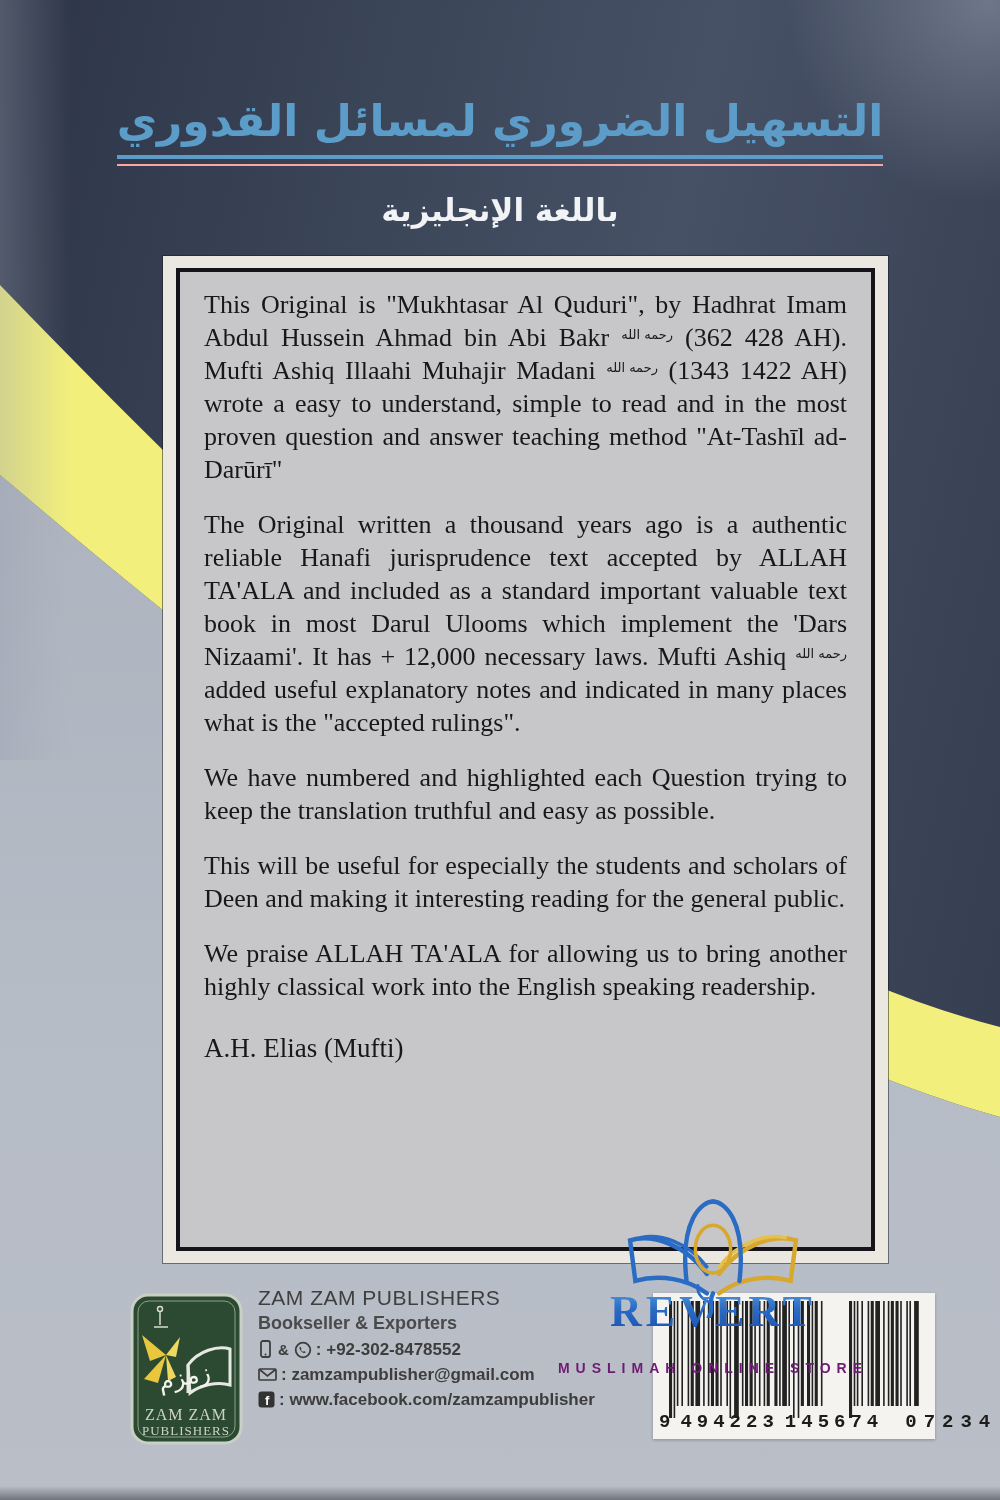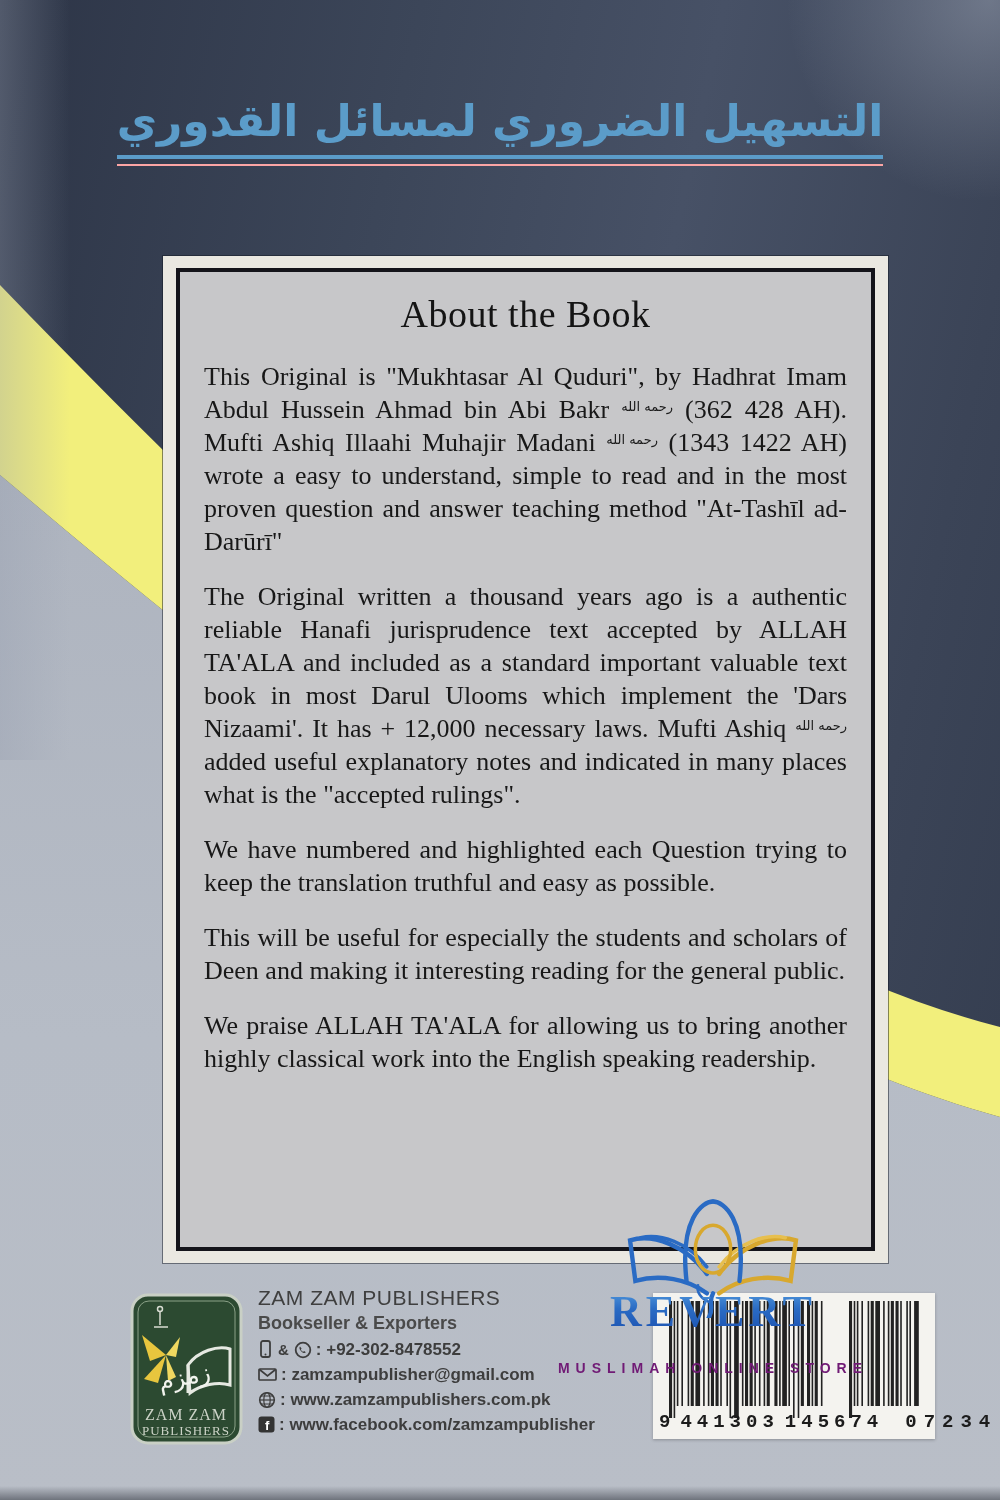--- a/index.html
+++ b/index.html
@@ -87,32 +87,33 @@
   <path d="M0,285 C400,700 700,950 1000,1027 L1000,1117 C720,1040 420,830 0,475 Z" fill="#f2ef7c"></path>
 </svg>
 <div class="sheen tr"></div>
 <div class="sheen left"></div>
 <div class="sheen bottom"></div>
 
 <div class="title-wrap noselect">
   <div class="title-ar">
     <span class="title-underline2"><span class="title-underline">التسهيل الضروري لمسائل القدوري</span></span>
   </div>
+  <div class="subtitle-ar">باللغة الإنجليزية</div>
 </div>
 
 <div class="panel-frame">
   <div class="panel-inner">
-    <div class="about-heading">About the Book</div>
     <div id="paragraphs">
         <p>This Original is "Mukhtasar Al Quduri", by Hadhrat Imam Abdul Hussein Ahmad bin Abi Bakr <span class="honorific">رحمه الله</span> (362 428 AH). Mufti Ashiq Illaahi Muhajir Madani <span class="honorific">رحمه الله</span> (1343 1422 AH) wrote a easy to understand, simple to read and in the most proven question and answer teaching method "At-Tashīl ad-Darūrī"</p>
         <p>The Original written a thousand years ago is a authentic reliable Hanafi jurisprudence text accepted by ALLAH TA'ALA and included as a standard important valuable text book in most Darul Ulooms which implement the 'Dars Nizaami'. It has + 12,000 necessary laws. Mufti Ashiq <span class="honorific">رحمه الله</span> added useful explanatory notes and indicated in many places what is the "accepted rulings".</p>
         <p>We have numbered and highlighted each Question trying to keep the translation truthful and easy as possible.</p>
         <p>This will be useful for especially the students and scholars of Deen and making it interesting reading for the general public.</p>
         <p>We praise ALLAH TA'ALA for allowing us to bring another highly classical work into the English speaking readership.</p>
       </div>
+    <div class="signature">A.H. Elias (Mufti)</div>
   </div>
 </div>
 
 <div class="pub-logo">
   <svg width="113" height="152" viewBox="0 0 113 152">
     <rect x="2" y="2" width="109" height="148" rx="16" fill="#2c4a31" stroke="#c9d0c5" stroke-width="3"></rect>
     <rect x="8" y="8" width="97" height="136" rx="11" fill="none" stroke="#8ba188" stroke-width="1"></rect>
 
     <g stroke="#d8dcd2" stroke-width="1.5" fill="none">
       <line x1="30" y1="18" x2="30" y2="32"></line>
@@ -153,30 +154,20 @@
           <path d="M6 5.5c-.6.6-.8 1.8 0 3.2.9 1.6 2.2 2.8 3.6 3.2 1 .3 1.8 0 2.2-.6l-1.6-1.2-1 .7c-.9-.4-1.9-1.4-2.4-2.4l.8-.9L6 5.5z" fill="#3d3d3d"></path>
         </svg>
         <span>: +92-302-8478552</span>
       </div>
       <div class="contact-row">
         <svg width="19" height="15" viewBox="0 0 19 15">
           <rect x="1" y="2" width="17" height="11" rx="1" fill="none" stroke="#3d3d3d" stroke-width="1.7"></rect>
           <path d="M1.5 2.5 L9.5 9 L17.5 2.5" fill="none" stroke="#3d3d3d" stroke-width="1.7"></path>
         </svg>
         <span>: zamzampublisher@gmail.com</span>
-      </div>
-      <div class="contact-row">
-        <svg width="18" height="18" viewBox="0 0 18 18">
-          <circle cx="9" cy="9" r="7.3" fill="none" stroke="#3d3d3d" stroke-width="1.6"></circle>
-          <ellipse cx="9" cy="9" rx="3.2" ry="7.3" fill="none" stroke="#3d3d3d" stroke-width="1.2"></ellipse>
-          <line x1="1.7" y1="9" x2="16.3" y2="9" stroke="#3d3d3d" stroke-width="1.2"></line>
-          <line x1="2.7" y1="5" x2="15.3" y2="5" stroke="#3d3d3d" stroke-width="1"></line>
-          <line x1="2.7" y1="13" x2="15.3" y2="13" stroke="#3d3d3d" stroke-width="1"></line>
-        </svg>
-        <span>: www.zamzampublishers.com.pk</span>
       </div>
       <div class="contact-row">
         <svg width="17" height="17" viewBox="0 0 17 17">
           <rect x="0.5" y="0.5" width="16" height="16" rx="3" fill="#333"></rect>
           <text x="9.2" y="13.5" font-family="Liberation Sans" font-size="13" font-weight="bold" fill="#fff" text-anchor="middle">f</text>
         </svg>
         <span>: www.facebook.com/zamzampublisher</span>
       </div>
     </div>
 </div>
@@ -227,21 +218,21 @@
       <rect x="234.8" y="8" width="1.6" height="105" fill="#222"></rect>
       <rect x="237.8" y="8" width="3.1" height="105" fill="#222"></rect>
       <rect x="242.5" y="8" width="3.1" height="105" fill="#222"></rect>
       <rect x="247.2" y="8" width="1.6" height="105" fill="#222"></rect>
       <rect x="253.3" y="8" width="1.6" height="105" fill="#222"></rect>
       <rect x="256.4" y="8" width="1.6" height="105" fill="#222"></rect>
       <rect x="261.1" y="8" width="4.7" height="105" fill="#222"></rect>
     </svg>
   <div class="bc-digits">
     <span class="bcd-left">9</span>
-    <span class="bcd-1">441303</span>
+    <span class="bcd-1">494223</span>
     <span class="bcd-2">145674</span>
     <span class="bcd-addon">07234</span>
   </div>
 </div>
 
 <div class="revert noselect">
   <svg class="revert-book" viewBox="0 0 220 170">
     <g fill="none" stroke-linecap="round">
       <path d="M103,120 C80,88 42,74 16,82 L22,128 C50,120 82,126 103,142" stroke="#2a6bc4" stroke-width="5"></path>
       <path d="M103,112 C82,84 50,74 28,79" stroke="#2a6bc4" stroke-width="4"></path>

